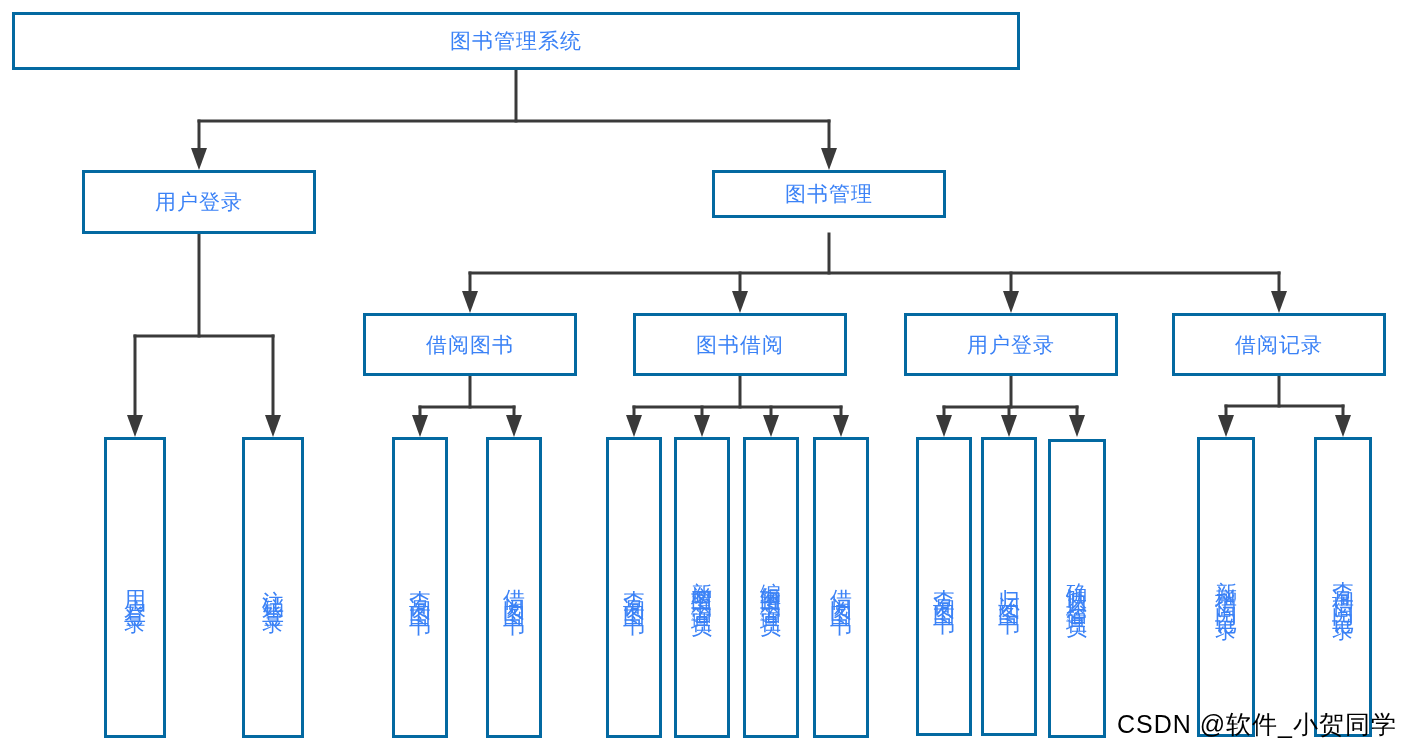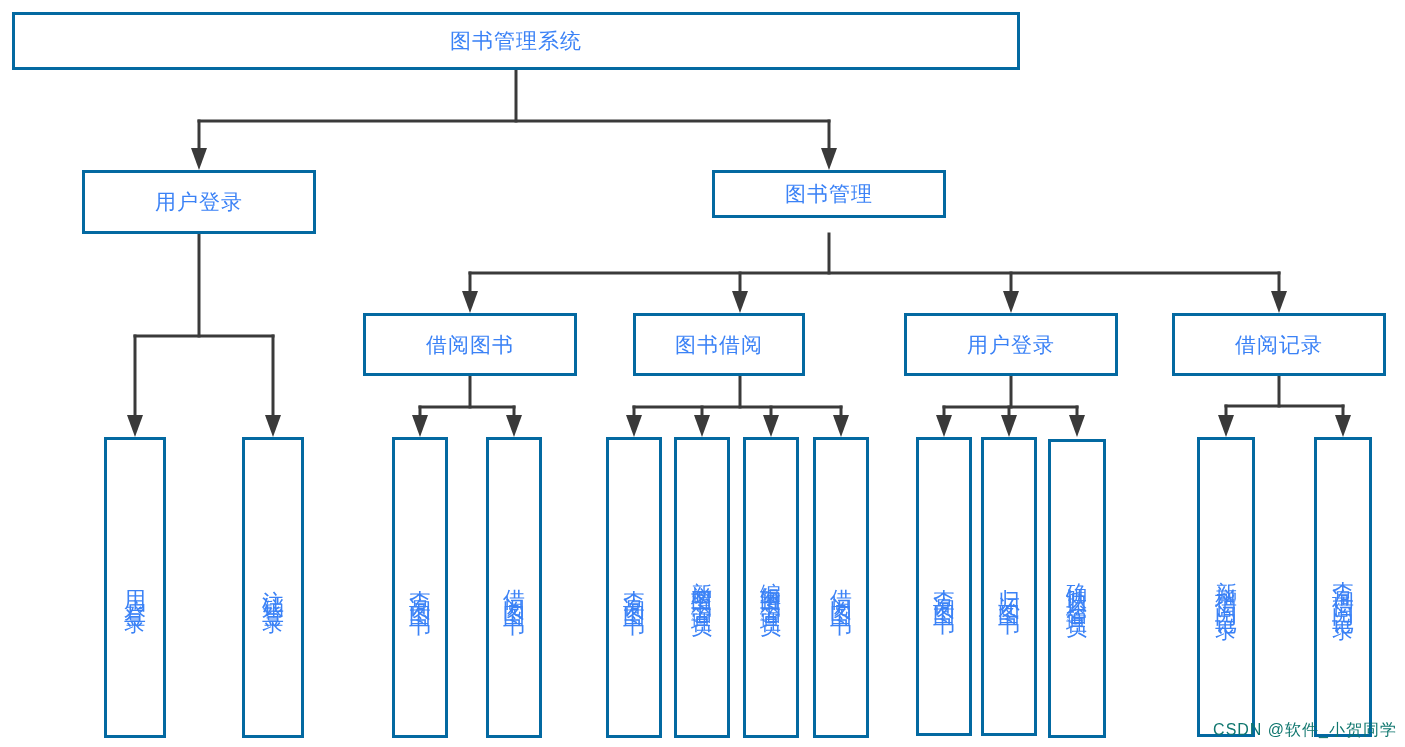--- a/index.html
+++ b/index.html
@@ -53,22 +53,22 @@
     padding: 6px 0;
   }
   .node.vbox.tight {
     letter-spacing: 5px;
     font-size: 21px;
   }
   .watermark {
     position: absolute;
     right: 8px;
     bottom: 6px;
-    color: #0f766e;
-    font-size: 16px;
+    color: #000000;
+    font-size: 25px;
     letter-spacing: 1px;
     white-space: nowrap;
   }
 </style>
 </head>
 <body>
 
 <div class="canvas">
 
   <svg class="connector-layer" viewBox="0 0 1405 747" xmlns="http://www.w3.org/2000/svg">
@@ -146,21 +146,21 @@
       <polygon points="1335,415 1351,415 1343,437"></polygon>
     </g>
   </svg>
 
   <div class="node" style="left:12px; top:12px; width:1008px; height:58px;">图书管理系统</div>
 
   <div class="node" style="left:82px; top:170px; width:234px; height:64px;">用户登录</div>
   <div class="node" style="left:712px; top:170px; width:234px; height:48px;">图书管理</div>
 
   <div class="node" style="left:363px; top:313px; width:214px; height:63px;">借阅图书</div>
-  <div class="node" style="left:633px; top:313px; width:172px; height:63px;">图书借阅</div>
+  <div class="node" style="left:633px; top:313px; width:214px; height:63px;">图书借阅</div>
   <div class="node" style="left:904px; top:313px; width:214px; height:63px;">用户登录</div>
   <div class="node" style="left:1172px; top:313px; width:214px; height:63px;">借阅记录</div>
 
   <div class="node vbox" style="left:104px; top:437px; width:62px; height:301px;">用户登录</div>
   <div class="node vbox" style="left:242px; top:437px; width:62px; height:301px;">注销登录</div>
 
   <div class="node vbox" style="left:392px; top:437px; width:56px; height:301px;">查询图书</div>
   <div class="node vbox" style="left:486px; top:437px; width:56px; height:301px;">借阅图书</div>
 
   <div class="node vbox" style="left:606px; top:437px; width:56px; height:301px;">查询图书</div>

